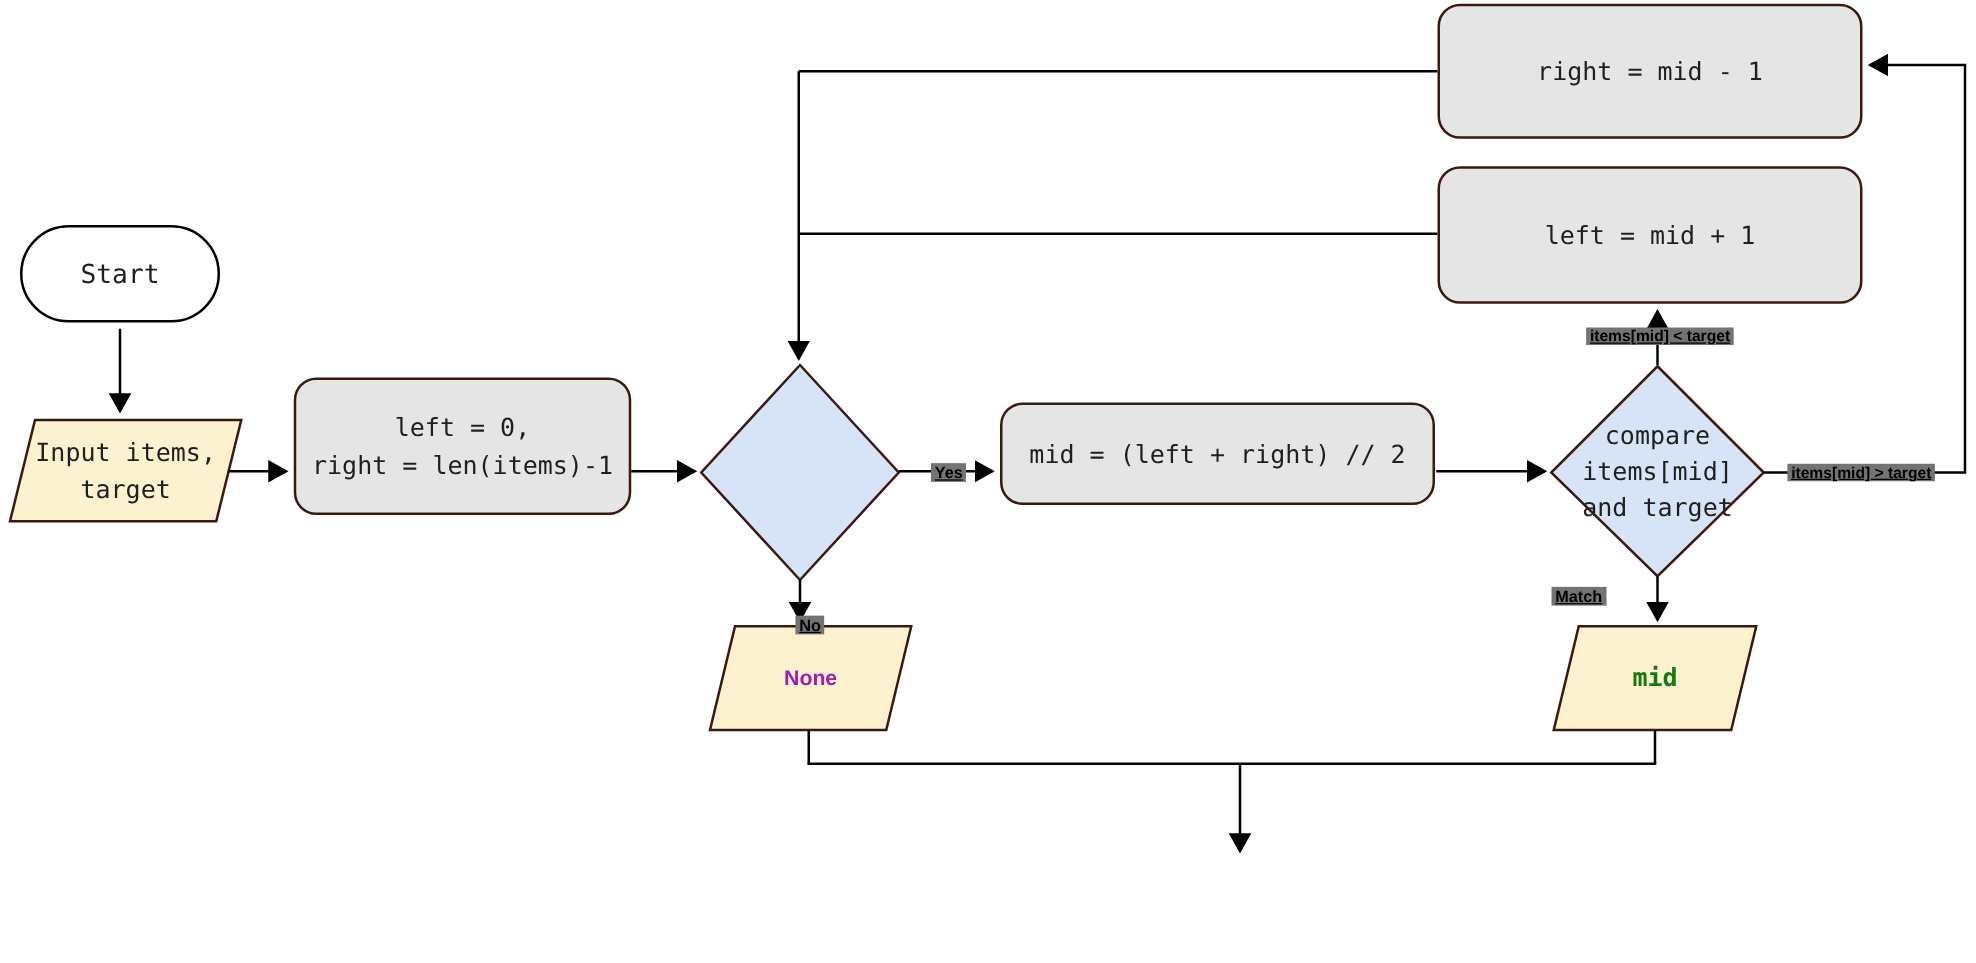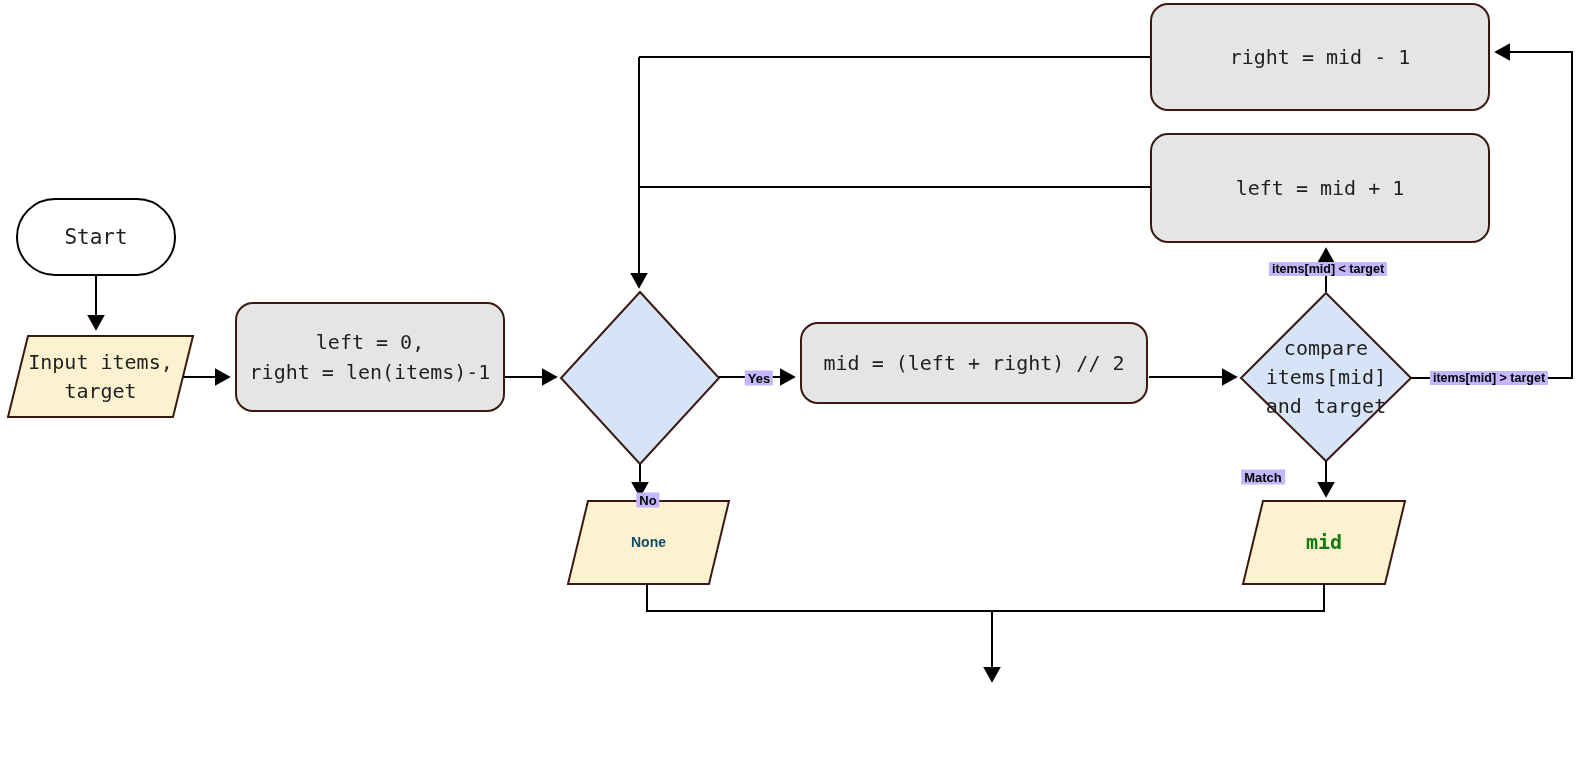--- a/index.html
+++ b/index.html
@@ -44,37 +44,38 @@
     text-align: center;
     color: #1f1f1f;
     font-size: 20px;
     line-height: 29px;
     white-space: pre-line;
     pointer-events: none;
   }
   .none-text {
     font-family: "Liberation Sans", sans-serif;
     font-weight: 700;
-    font-size: 14px;
-    color: #0c4a6e;
+    font-size: 17px;
+    color: #a21caf;
   }
   .mid-text {
     font-weight: 700;
     color: #117a11;
   }
   .edge-label {
     position: absolute;
     transform: translate(-50%, -50%);
-    background: #c4b5fd;
+    background: #737373;
     padding: 0 3px;
     font-family: "Liberation Sans", sans-serif;
     font-weight: 600;
     font-size: 13px;
     color: #000000;
     white-space: nowrap;
+    text-decoration: underline;
   }
   .edge-label.small { font-size: 12.5px; font-weight: 700; }
 </style>
 </head>
 <body>
 
 <div class="canvas">
 
   <svg class="layer" width="1581" height="770" viewBox="0 0 1581 770">
     <defs>
@@ -101,21 +102,21 @@
     <path d="M1150 187 H640" stroke="#000" stroke-width="2" fill="none"></path>
     <path d="M639 57 V287" stroke="#000" stroke-width="2" fill="none" marker-end="url(#ah)"></path>
     <path d="M640 464 V496" stroke="#000" stroke-width="2" fill="none" marker-end="url(#ah)"></path>
     <path d="M1326 461 V496" stroke="#000" stroke-width="2" fill="none" marker-end="url(#ah)"></path>
     <path d="M647 584 V611" stroke="#000" stroke-width="2" fill="none"></path>
     <path d="M1324 584 V611" stroke="#000" stroke-width="2" fill="none"></path>
     <path d="M646 611 H1325" stroke="#000" stroke-width="2" fill="none"></path>
     <path d="M992 611 V681" stroke="#000" stroke-width="2" fill="none" marker-end="url(#ah)"></path>
   </svg>
 
-  <div class="node terminator" style="left:16px; top:198px; width:160px; height:78px;">Start</div>
+  <div class="node terminator" style="left:16px; top:180px; width:160px; height:78px;">Start</div>
 
   <div class="node process" style="left:235px; top:302px; width:270px; height:110px;">left = 0,
 right = len(items)-1</div>
 
   <div class="node process" style="left:800px; top:322px; width:348px; height:82px;">mid = (left + right) // 2</div>
 
   <div class="node process" style="left:1150px; top:3px; width:340px; height:108px;">right = mid - 1</div>
 
   <div class="node process" style="left:1150px; top:133px; width:340px; height:110px;">left = mid + 1</div>
 

